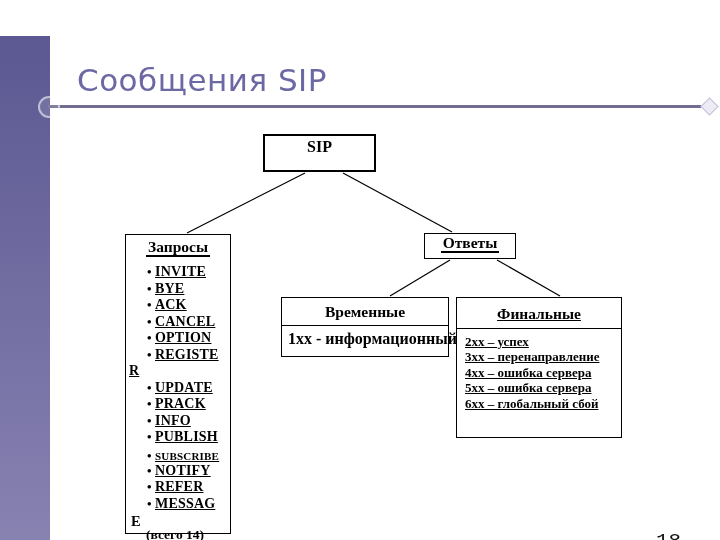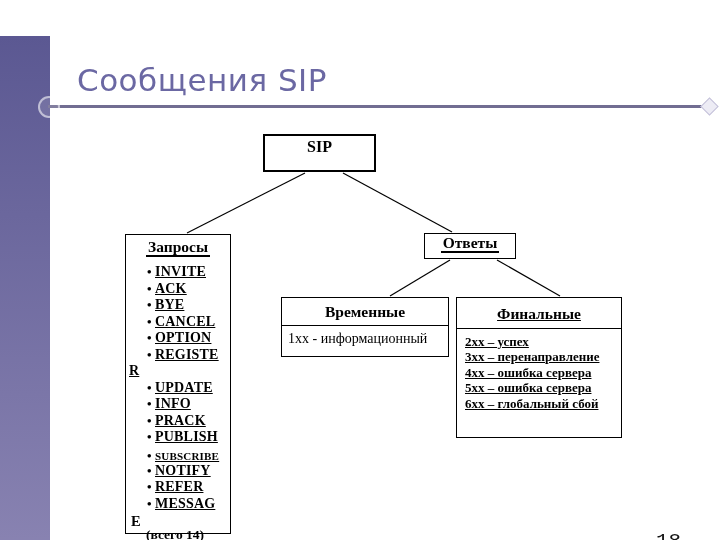--- a/index.html
+++ b/index.html
@@ -63,21 +63,21 @@
   .responses-box { left:424px; top:197px; width:92px; height:26px; text-align:center; font-weight:bold; font-size:15.5px; }
   .temp-box  { left:281px; top:261px; width:168px; height:60px; }
   .final-box { left:456px; top:261px; width:166px; height:141px;text-decoration:underline; }
   .cell-header {
     text-align:center; font-weight:bold; font-size:15.5px;
     border-bottom:1.5px solid #000; box-sizing:border-box;
   }
   .temp-box  .cell-header { height:28px; padding-top:5px; }
   .final-box .cell-header { height:31px; padding-top:7px; }
   .cell-body { padding:4px 0 0 6px; }
-  .temp-box  .code-line { font-weight:normal; font-size:14px; line-height:17px; white-space:nowrap; }
+  .temp-box  .code-line { font-weight:bold; font-size:16px; line-height:17px; white-space:nowrap; }
   .final-box .cell-body { padding-left:8px; padding-top:5px; }
   .final-box .code-line { font-weight:bold; font-size:13px; line-height:15.4px; white-space:nowrap; }
   .page-number {
     position:absolute; left:656px; top:494px; z-index:2;
     font-family:"Liberation Mono", monospace; font-size:21px; color:#141414;
   }
 </style>
 </head>
 <body>
 
@@ -102,29 +102,29 @@
   <div class="box root-box">
     <div>SIP</div>
   </div>
 
   <div class="box requests-box">
     <div class="box-header">
       <span class="underlined">Запросы</span>
     </div>
     <div class="req-list">
         <div class="req-item"><span class="bullet">•</span>INVITE</div>
+        <div class="req-item"><span class="bullet">•</span>BYE</div>
         <div class="req-item"><span class="bullet">•</span>ACK</div>
-        <div class="req-item"><span class="bullet">•</span>BYE</div>
         <div class="req-item"><span class="bullet">•</span>CANCEL</div>
         <div class="req-item"><span class="bullet">•</span>OPTION</div>
         <div class="req-item"><span class="bullet">•</span>REGISTE</div>
         <div class="req-item nobullet">R</div>
         <div class="req-item"><span class="bullet">•</span>UPDATE</div>
+        <div class="req-item"><span class="bullet">•</span>PRACK</div>
         <div class="req-item"><span class="bullet">•</span>INFO</div>
-        <div class="req-item"><span class="bullet">•</span>PRACK</div>
         <div class="req-item"><span class="bullet">•</span>PUBLISH</div>
         <div class="req-item small"><span class="bullet">•</span>SUBSCRIBE</div>
         <div class="req-item"><span class="bullet">•</span>NOTIFY</div>
         <div class="req-item"><span class="bullet">•</span>REFER</div>
         <div class="req-item"><span class="bullet">•</span>MESSAG</div>
       </div>
   </div>
 
   <div class="overflow-e">E</div>
   <div class="total-note">(всего 14)</div>

